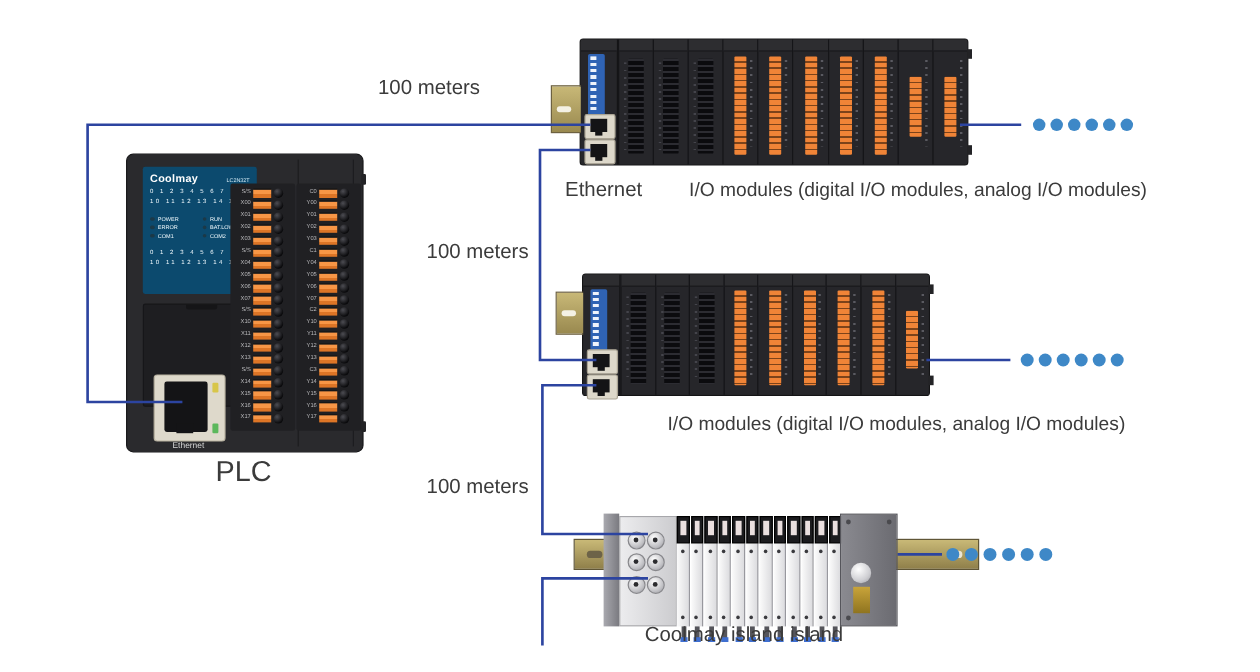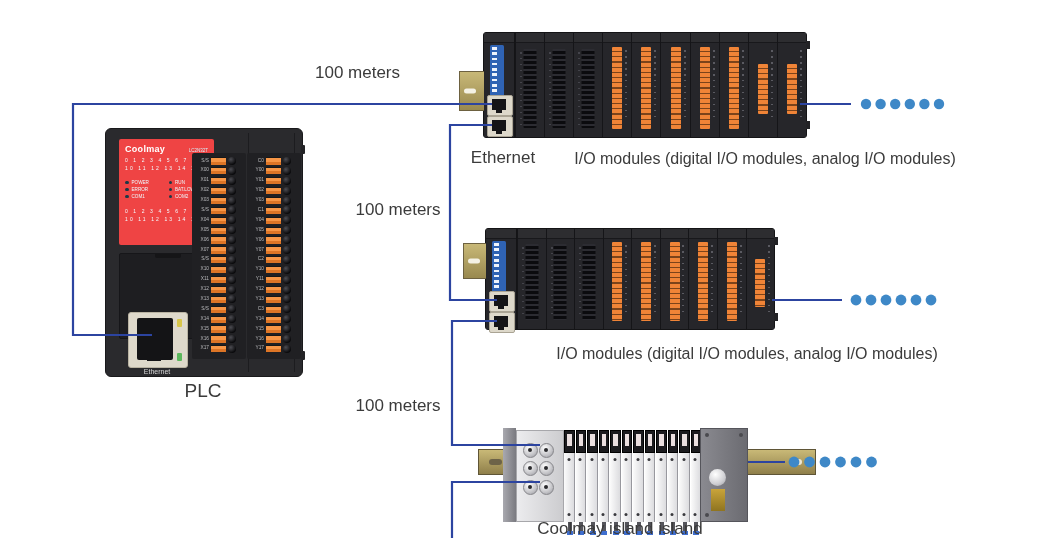--- a/index.html
+++ b/index.html
@@ -7,28 +7,28 @@
           font-family:"Liberation Sans","DejaVu Sans",sans-serif;}
   .abs{position:absolute;}
   
   #wires{position:absolute;left:0;top:0;width:1050px;height:560px;z-index:6;pointer-events:none;}
   .wire{fill:none;stroke-width:2.2px;}
   
   .lbl{position:absolute;color:#3b3b3b;text-align:center;white-space:nowrap;z-index:7;}
   .lbl-dist{font-size:17px;}
   .lbl-eth{font-size:17px;}
   .lbl-io{font-size:16px;}
-  .lbl-plc{font-size:19px;}
+  .lbl-plc{font-size:24px;}
   .lbl-valve{font-size:17px;}
   
   #plc{left:105px;top:128px;width:196px;height:247px;background:#2a2a2d;border:1px solid #19191b;
        border-radius:6px;z-index:3;}
   #plc .seam{position:absolute;top:4px;bottom:4px;width:1px;background:#1c1c1f;}
   #plc .tab-r{position:absolute;right:-3px;width:4px;height:9px;background:#232326;border-radius:1px;}
-  #plc-panel{position:absolute;left:13px;top:10px;width:95px;height:106px;background:#ef4444;
+  #plc-panel{position:absolute;left:13px;top:10px;width:95px;height:106px;background:#0c4a6e;
              border-radius:2px;padding:5px 6px;box-sizing:border-box;color:#fff;}
   #plc-panel .hdr{display:flex;align-items:baseline;}
   #plc-panel .brand{font-weight:bold;font-size:9px;letter-spacing:.3px;color:#ffffff;}
   #plc-panel .model{margin-left:auto;font-size:4.5px;color:#d5ebf5;}
   .numrow{font-size:5px;letter-spacing:2.1px;color:#f2fbff;margin-top:2.5px;white-space:nowrap;}
   .side-tag{font-size:4px;text-align:right;color:#eaf7fc;margin-top:1px;}
   #led-grid{display:grid;grid-template-columns:1fr 1fr;gap:2px 4px;margin-top:3px;}
   .led-cell{display:flex;align-items:center;gap:3px;}
   .led-dot{width:3.5px;height:3.5px;border-radius:50%;background:#1c3947;flex:0 0 auto;}
   .led-name{font-size:4.6px;color:#eef8fc;}

